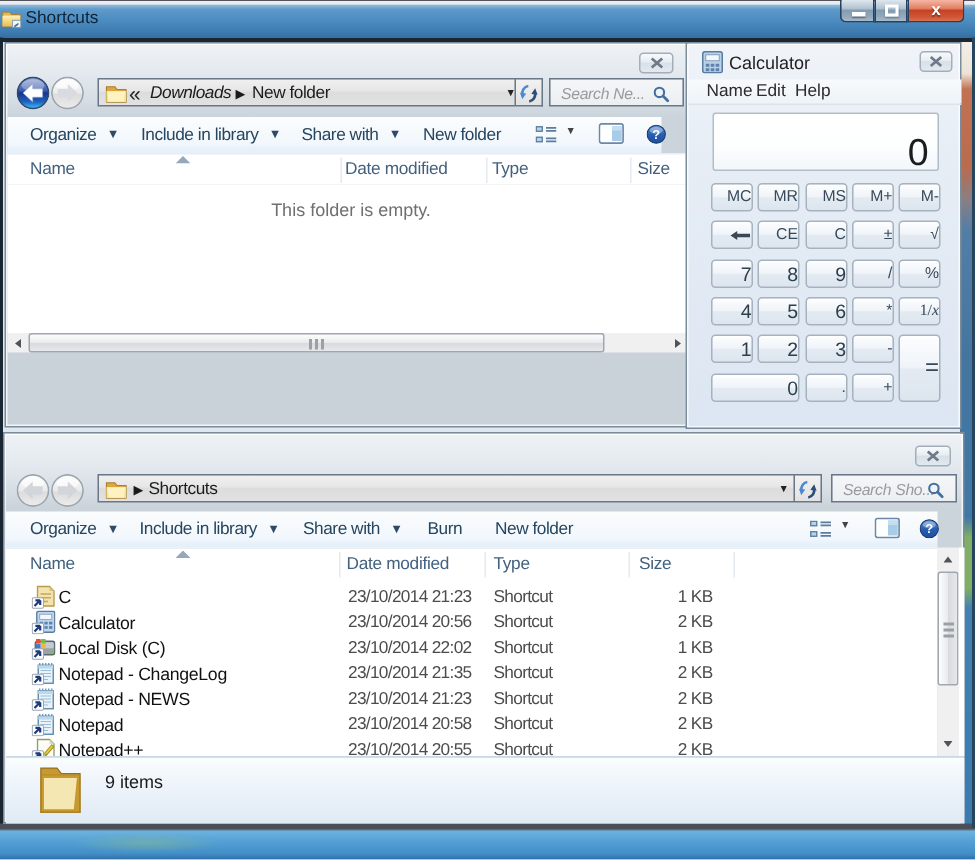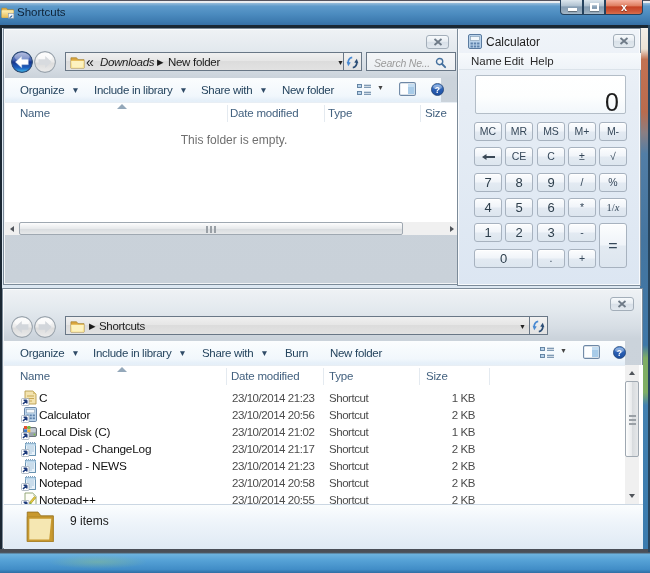--- a/index.html
+++ b/index.html
@@ -271,21 +271,21 @@
     </div>
 
     <div class="abs" style="left:17px;top:46px;width:151px;height:39px;border:1px solid #b3bdc7;border-radius:2px;
          background:linear-gradient(180deg,#ffffff 0%,#fdfefe 55%,#f2f7fb 100%);">
       <span class="abs" style="right:6px;bottom:-4px;font-size:25px;color:#1c1c1c;">0</span>
     </div>
 
     <style>
       .cb { position:absolute; border:1px solid #a7b2bf; border-radius:3px;
         background:linear-gradient(180deg,#fcfdfe 0%,#f0f4f9 48%,#e3eaf2 52%,#dde6ef 100%);
-        font-size:10.5px; color:#36485a; text-align:center; line-height:17px; box-shadow: inset 0 1px 0 #fff; }
+        font-size:10.5px; color:#36485a; text-align:right; line-height:17px; box-shadow: inset 0 1px 0 #fff; }
       .cb.num { font-size:13px; color:#2e3f4c; }
     </style>
     <div class="cb" style="left:16px;top:93px;width:28px;height:19px;">MC</div>
     <div class="cb" style="left:47px;top:93px;width:28px;height:19px;">MR</div>
     <div class="cb" style="left:79px;top:93px;width:28px;height:19px;">MS</div>
     <div class="cb" style="left:110px;top:93px;width:28px;height:19px;">M+</div>
     <div class="cb" style="left:141px;top:93px;width:28px;height:19px;">M-</div>
     <div class="cb" style="left:16px;top:118px;width:28px;height:19px;"><svg width="15" height="8" viewBox="0 0 15 8" style="margin-top:5px">
           <path d="M1 4 L5.5 1 V2.9 H14 V5.1 H5.5 V7 Z" fill="#3a4856"></path>
         </svg></div>
@@ -349,20 +349,27 @@
       <span class="txt" style="left:453px;top:6px;font-size:7px;color:#222;">▼</span>
     </div>
     <div class="refr" style="left:527px;top:27px;">
       <svg class="abs" style="left:2px;top:3px" width="13" height="13" viewBox="0 0 13 13">
         <path d="M6.2 1.4 C3.4 1.8 1.6 4.6 2.4 7.2" stroke="#4a8ad2" stroke-width="1.7" fill="none"></path>
         <path d="M0.6 5.8 L4.8 6.4 L2.2 10.2 Z" fill="#4a8ad2"></path>
         <path d="M6.8 11.6 C9.6 11.2 11.4 8.4 10.6 5.8" stroke="#2d4f77" stroke-width="1.7" fill="none"></path>
         <path d="M12.4 7.2 L8.2 6.6 L10.8 2.8 Z" fill="#2d4f77"></path>
       </svg>
     </div>
+    <div class="srch" style="left:551px;top:27px;width:84px;">
+      <span class="ph">Search Sho...</span>
+      <svg class="abs" style="right:7px;top:4px" width="12" height="12" viewBox="0 0 13 13">
+        <circle cx="5" cy="5" r="3.4" fill="none" stroke="#44709e" stroke-width="1.5"></circle>
+        <path d="M7.6 7.6 L11 11" stroke="#44709e" stroke-width="2" stroke-linecap="round"></path>
+      </svg>
+    </div>
 
     <div class="toolbar" style="top:52px;">
       <span class="titem" style="left:16px;">Organize <span class="car">▼</span></span>
       <span class="titem" style="left:89px;">Include in library <span class="car">▼</span></span>
       <span class="titem" style="left:198px;">Share with <span class="car">▼</span></span>
       <span class="titem" style="left:281px;">Burn</span>
       <span class="titem" style="left:326px;">New folder</span>
       <svg class="abs" style="left:536px;top:6px" width="14" height="12" viewBox="0 0 14 12">
         <rect x="0.5" y="0.5" width="4" height="3" fill="#b8d2ea" stroke="#5b7c9d" stroke-width="0.9"></rect>
         <rect x="0.5" y="7.5" width="4" height="3" fill="#b8d2ea" stroke="#5b7c9d" stroke-width="0.9"></rect>
@@ -433,35 +440,35 @@
             <rect x="3.2" y="4.2" width="11.6" height="4" rx="1" fill="#c3cad2"></rect>
             <circle cx="13.5" cy="10.5" r="1" fill="#7ec04c"></circle>
             <rect x="3" y="2" width="3" height="3" fill="#e8502e"></rect>
             <rect x="6.4" y="2" width="3" height="3" fill="#7cbb42"></rect>
             <rect x="3" y="5.4" width="3" height="3" fill="#3f7ccb"></rect>
             <rect x="6.4" y="5.4" width="3" height="3" fill="#f3b53a"></rect>
             <rect x="0.5" y="8.5" width="7.5" height="7" rx="1" fill="#fff" stroke="#98a4b2" stroke-width="0.7"></rect>
             <path d="M2 14 L5.8 10.2 M5.8 10.2 h-3.2 M5.8 10.2 v3.2" stroke="#1d3a7a" stroke-width="1.5" fill="none"></path>
           </svg>
         <span class="rowtxt" style="left:35px;top:1px;">Local Disk (C)</span>
-        <span class="dimtxt" style="left:228px;top:2px;">23/10/2014 21:02</span>
+        <span class="dimtxt" style="left:228px;top:2px;">23/10/2014 22:02</span>
         <span class="dimtxt" style="left:325px;top:2px;">Shortcut</span>
         <span class="dimtxt" style="left:400px;top:2px;width:71px;text-align:right;">1 KB</span>
       </div>
       <div class="abs" style="left:0;top:55px;width:621px;height:17px;">
         <svg class="abs" style="left:17px;top:0px" width="16" height="16" viewBox="0 0 16 16">
             <rect x="4.5" y="2.5" width="10" height="12" fill="#e8f2fa" stroke="#5a87a8" stroke-width="0.9"></rect>
             <path d="M5.5 1 v3 M7.5 1 v3 M9.5 1 v3 M11.5 1 v3 M13.5 1 v3" stroke="#6d94b5" stroke-width="0.9"></path>
             <path d="M6 6 h7 M6 8 h7 M6 10 h7 M6 12 h5" stroke="#9dbdd4" stroke-width="0.8"></path>
             <rect x="4.5" y="2.5" width="10" height="2.2" fill="#bcd8ec"></rect>
             <rect x="0.5" y="8.5" width="7.5" height="7" rx="1" fill="#fff" stroke="#98a4b2" stroke-width="0.7"></rect>
             <path d="M2 14 L5.8 10.2 M5.8 10.2 h-3.2 M5.8 10.2 v3.2" stroke="#1d3a7a" stroke-width="1.5" fill="none"></path>
           </svg>
         <span class="rowtxt" style="left:35px;top:1px;text-align:center;">Notepad - ChangeLog</span>
-        <span class="dimtxt" style="left:228px;top:2px;">23/10/2014 21:17</span>
+        <span class="dimtxt" style="left:228px;top:2px;">23/10/2014 21:35</span>
         <span class="dimtxt" style="left:325px;top:2px;">Shortcut</span>
         <span class="dimtxt" style="left:400px;top:2px;width:71px;text-align:right;">2 KB</span>
       </div>
       <div class="abs" style="left:0;top:72px;width:621px;height:17px;">
         <svg class="abs" style="left:17px;top:0px" width="16" height="16" viewBox="0 0 16 16">
             <rect x="4.5" y="2.5" width="10" height="12" fill="#e8f2fa" stroke="#5a87a8" stroke-width="0.9"></rect>
             <path d="M5.5 1 v3 M7.5 1 v3 M9.5 1 v3 M11.5 1 v3 M13.5 1 v3" stroke="#6d94b5" stroke-width="0.9"></path>
             <path d="M6 6 h7 M6 8 h7 M6 10 h7 M6 12 h5" stroke="#9dbdd4" stroke-width="0.8"></path>
             <rect x="4.5" y="2.5" width="10" height="2.2" fill="#bcd8ec"></rect>
             <rect x="0.5" y="8.5" width="7.5" height="7" rx="1" fill="#fff" stroke="#98a4b2" stroke-width="0.7"></rect>

